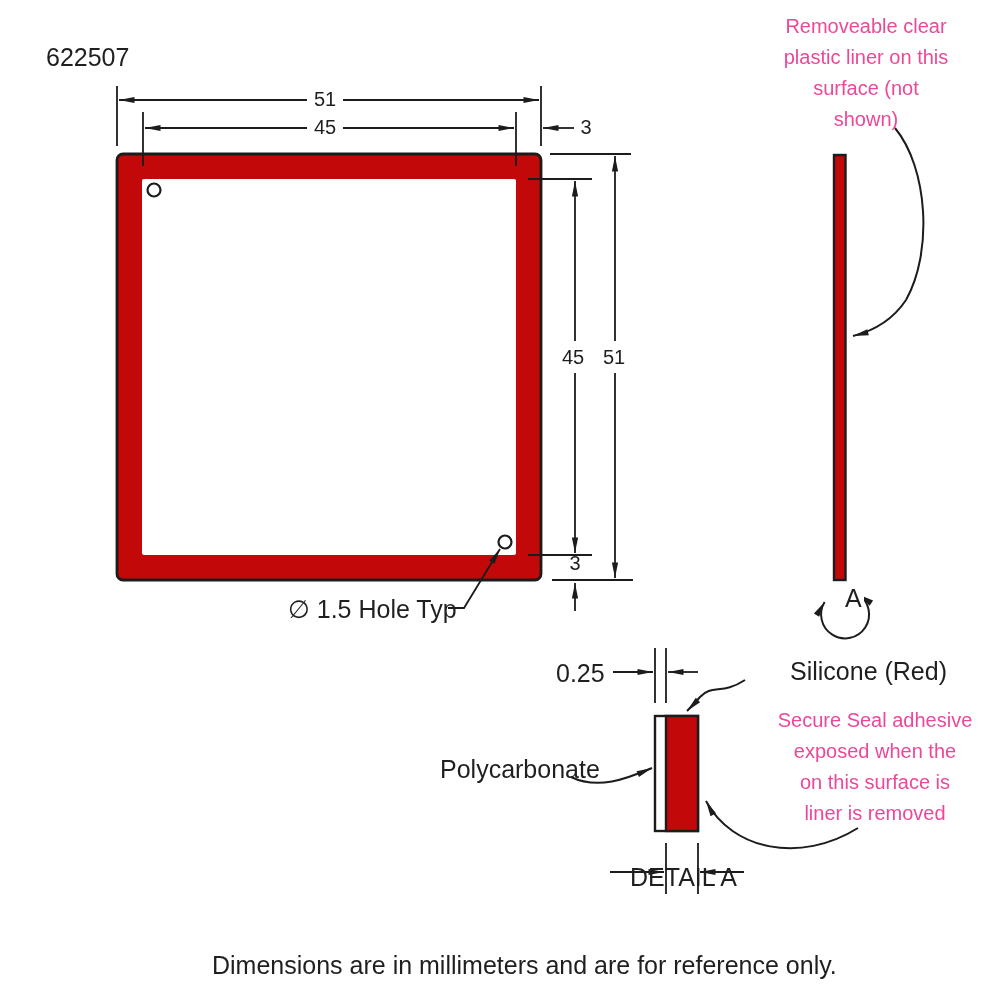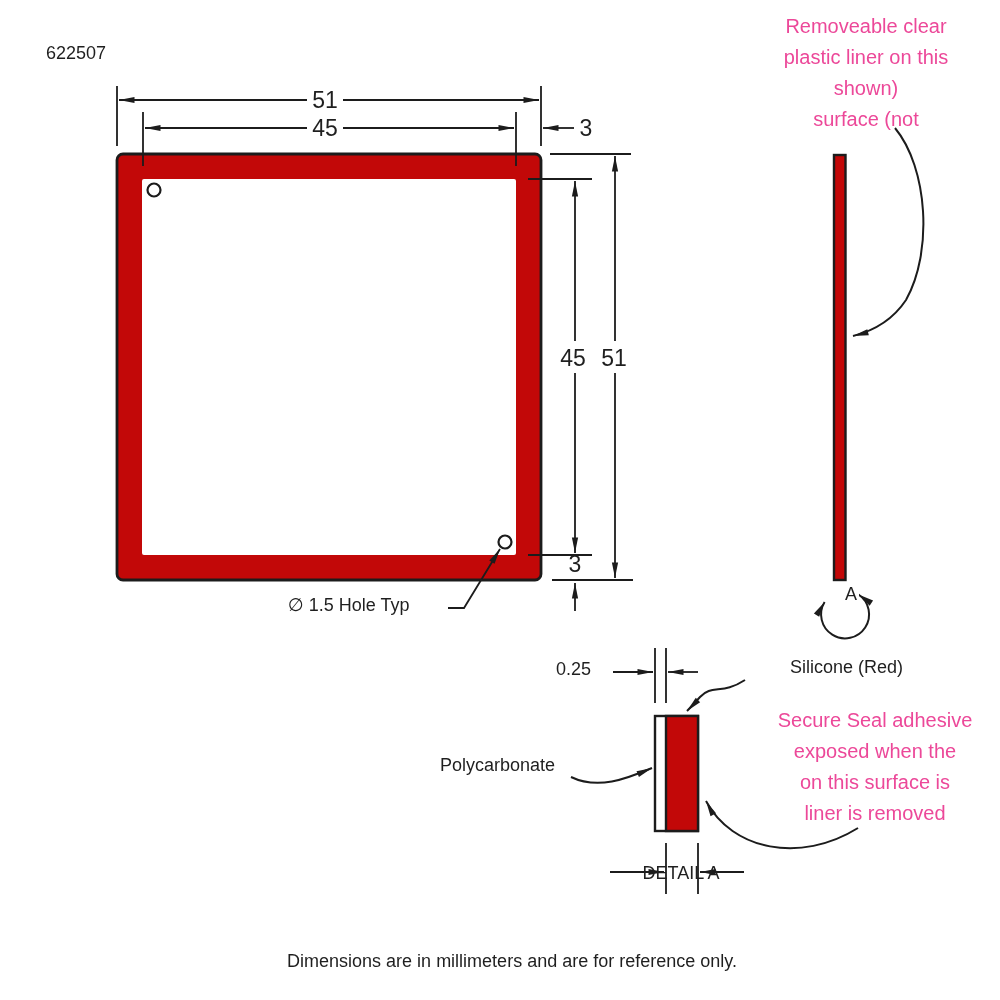--- a/index.html
+++ b/index.html
@@ -1,22 +1,22 @@
 <!DOCTYPE html>
 <html><head>
 <meta charset="utf-8">
 <style>
   html,body{margin:0;padding:0;background:#ffffff;}
   .canvas{
     position:relative;width:1000px;height:1000px;background:#ffffff;overflow:hidden;
     font-family:"Liberation Sans","DejaVu Sans",sans-serif;color:#1f1f1f;
   }
   svg.draw{position:absolute;left:0;top:0;}
-  .t{position:absolute;white-space:nowrap;font-size:18px;line-height:1.1;color:#1f1f1f;}
-  .dim{font-size:23px;}
+  .t{position:absolute;white-space:nowrap;font-size:25px;line-height:1.1;color:#1f1f1f;}
+  .dim{font-size:20px;}
   .ctr{text-align:center;}
   .block{position:absolute;text-align:center;color:#ec4899;}
   .block .ln{font-size:20px;line-height:31px;white-space:nowrap;}
   .w50{width:50px;}.w40{width:40px;}
 </style>
 </head>
 <body>
 
 <div class="canvas">
 
@@ -96,22 +96,22 @@
   <div class="t dim ctr w40" style="left:566px;top:116px;">3</div>
   <div class="t dim ctr w50" style="left:548px;top:346px;">45</div>
   <div class="t dim ctr w50" style="left:589px;top:346px;">51</div>
   <div class="t dim ctr w40" style="left:555px;top:552px;">3</div>
 
   <div class="t" style="left:288px;top:596px;">∅ 1.5 Hole Typ</div>
 
   <div class="block" style="left:748px;top:11px;width:236px;">
     <div class="ln">Removeable clear</div>
     <div class="ln">plastic liner on this</div>
+    <div class="ln">surface (not</div>
     <div class="ln">shown)</div>
-    <div class="ln">surface (not</div>
   </div>
 
   <div class="t" style="left:843px;top:585px;background:#ffffff;padding:0 2px;">A</div>
 
   <div class="t" style="left:556px;top:660px;text-align:right;">0.25</div>
   <div class="t" style="left:746px;top:658px;margin-left:44px;">Silicone (Red)</div>
   <div class="t" style="left:440px;top:756px;">Polycarbonate</div>
 
   <div class="block" style="left:755px;top:705px;width:240px;">
     <div class="ln">Secure Seal adhesive</div>

